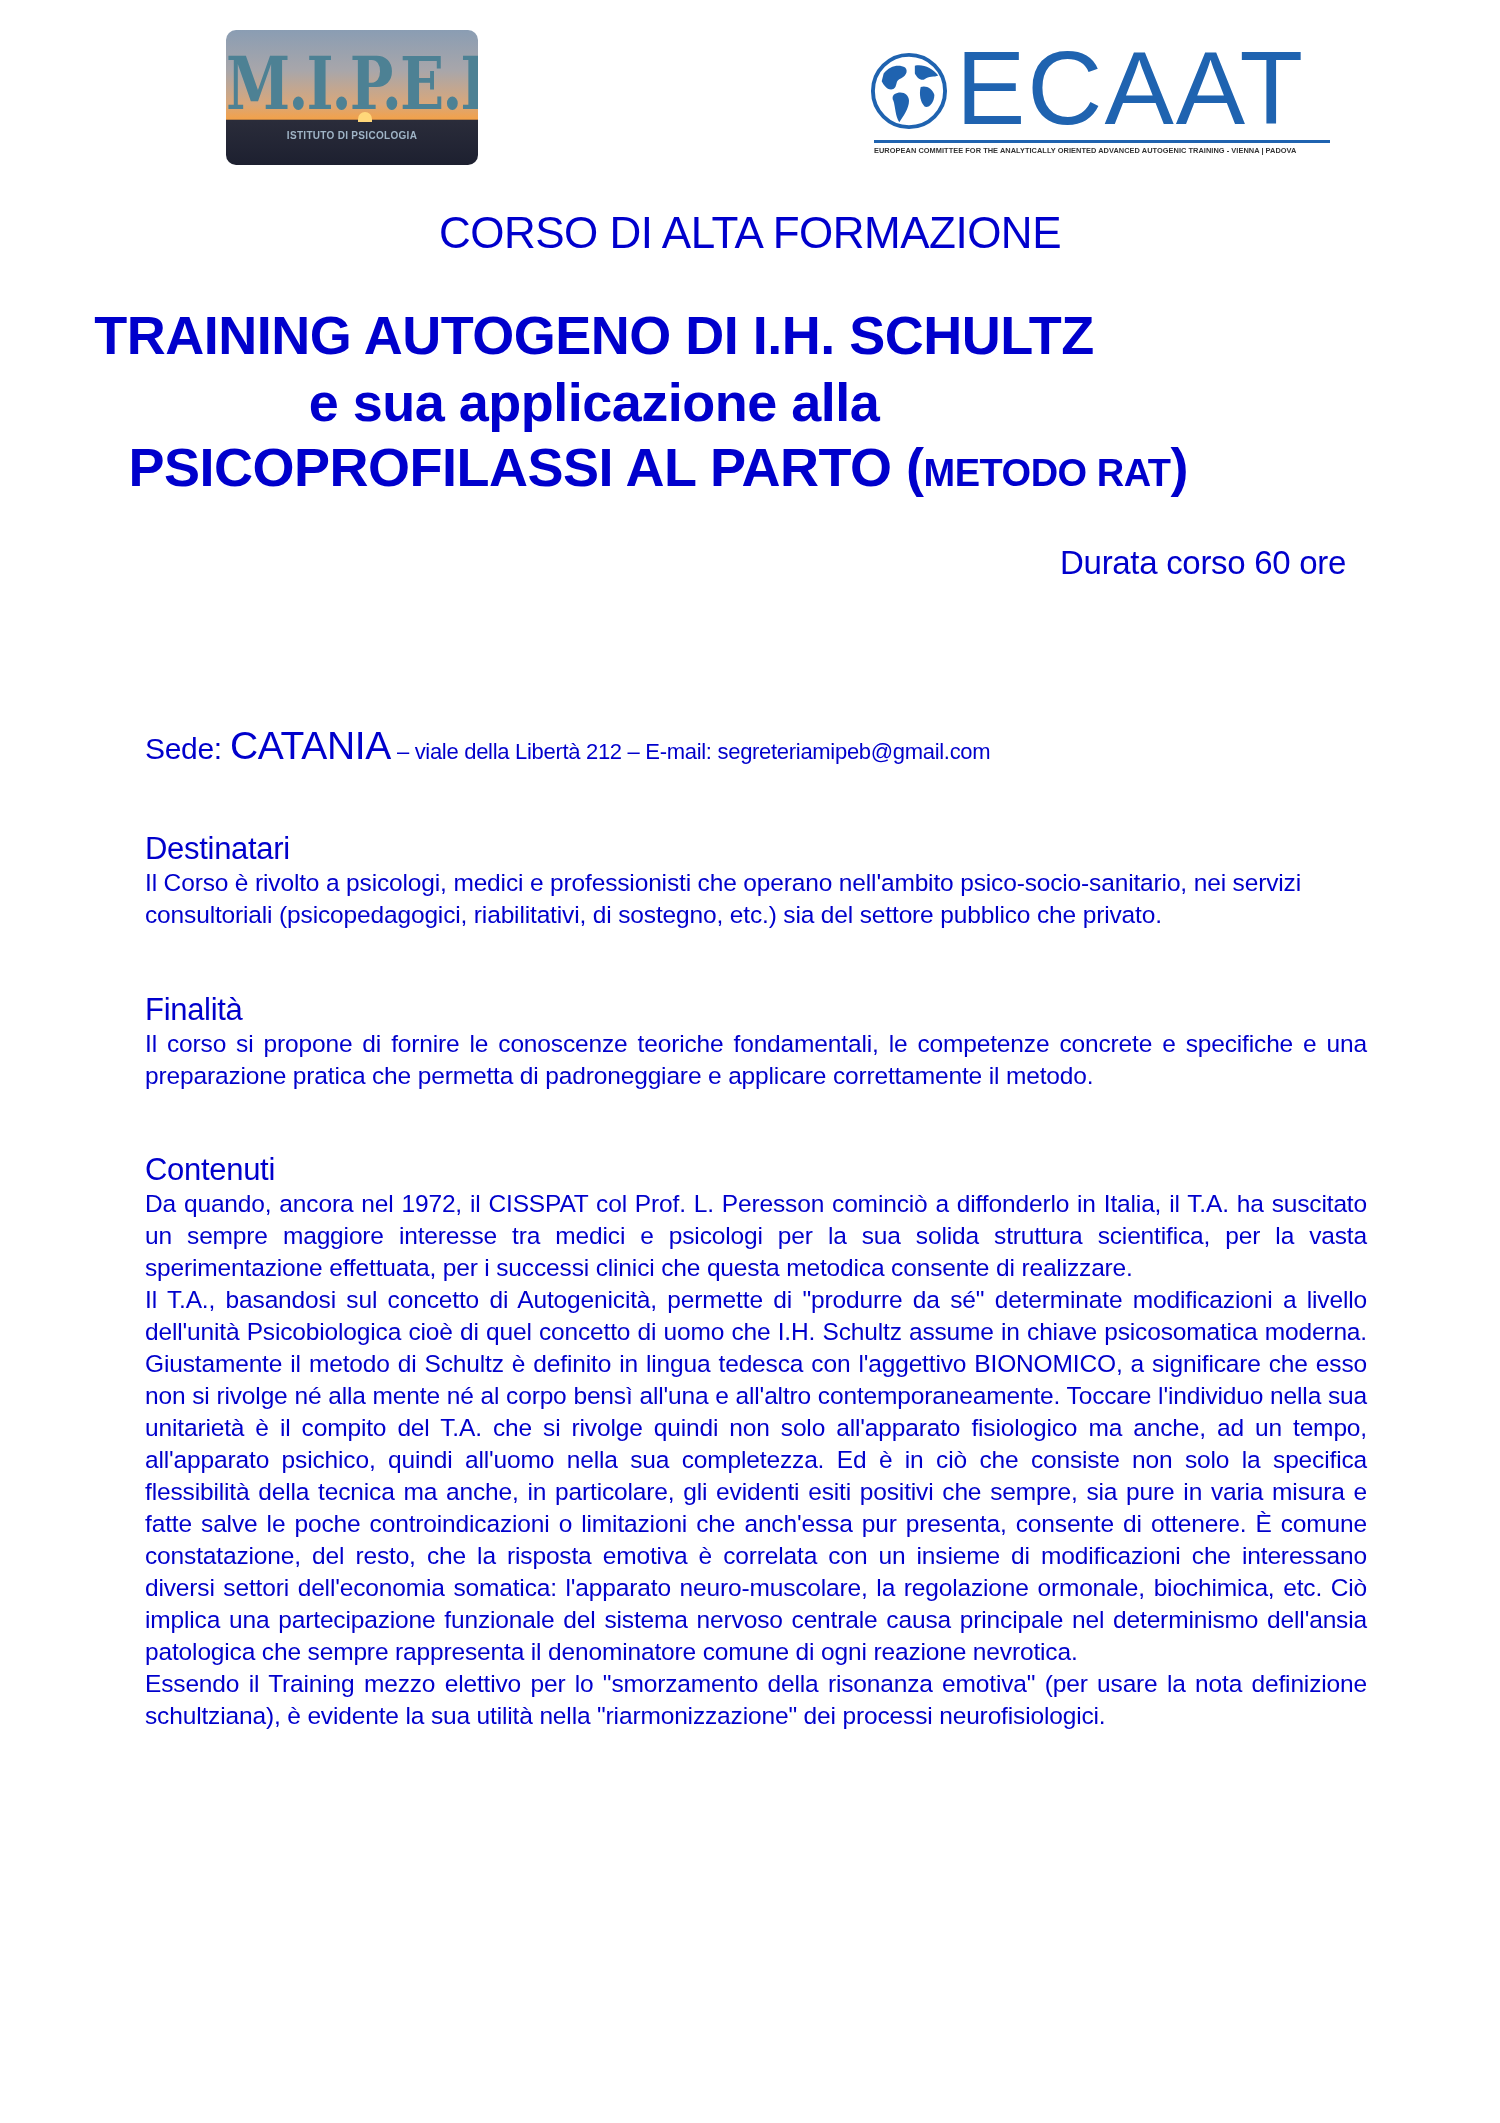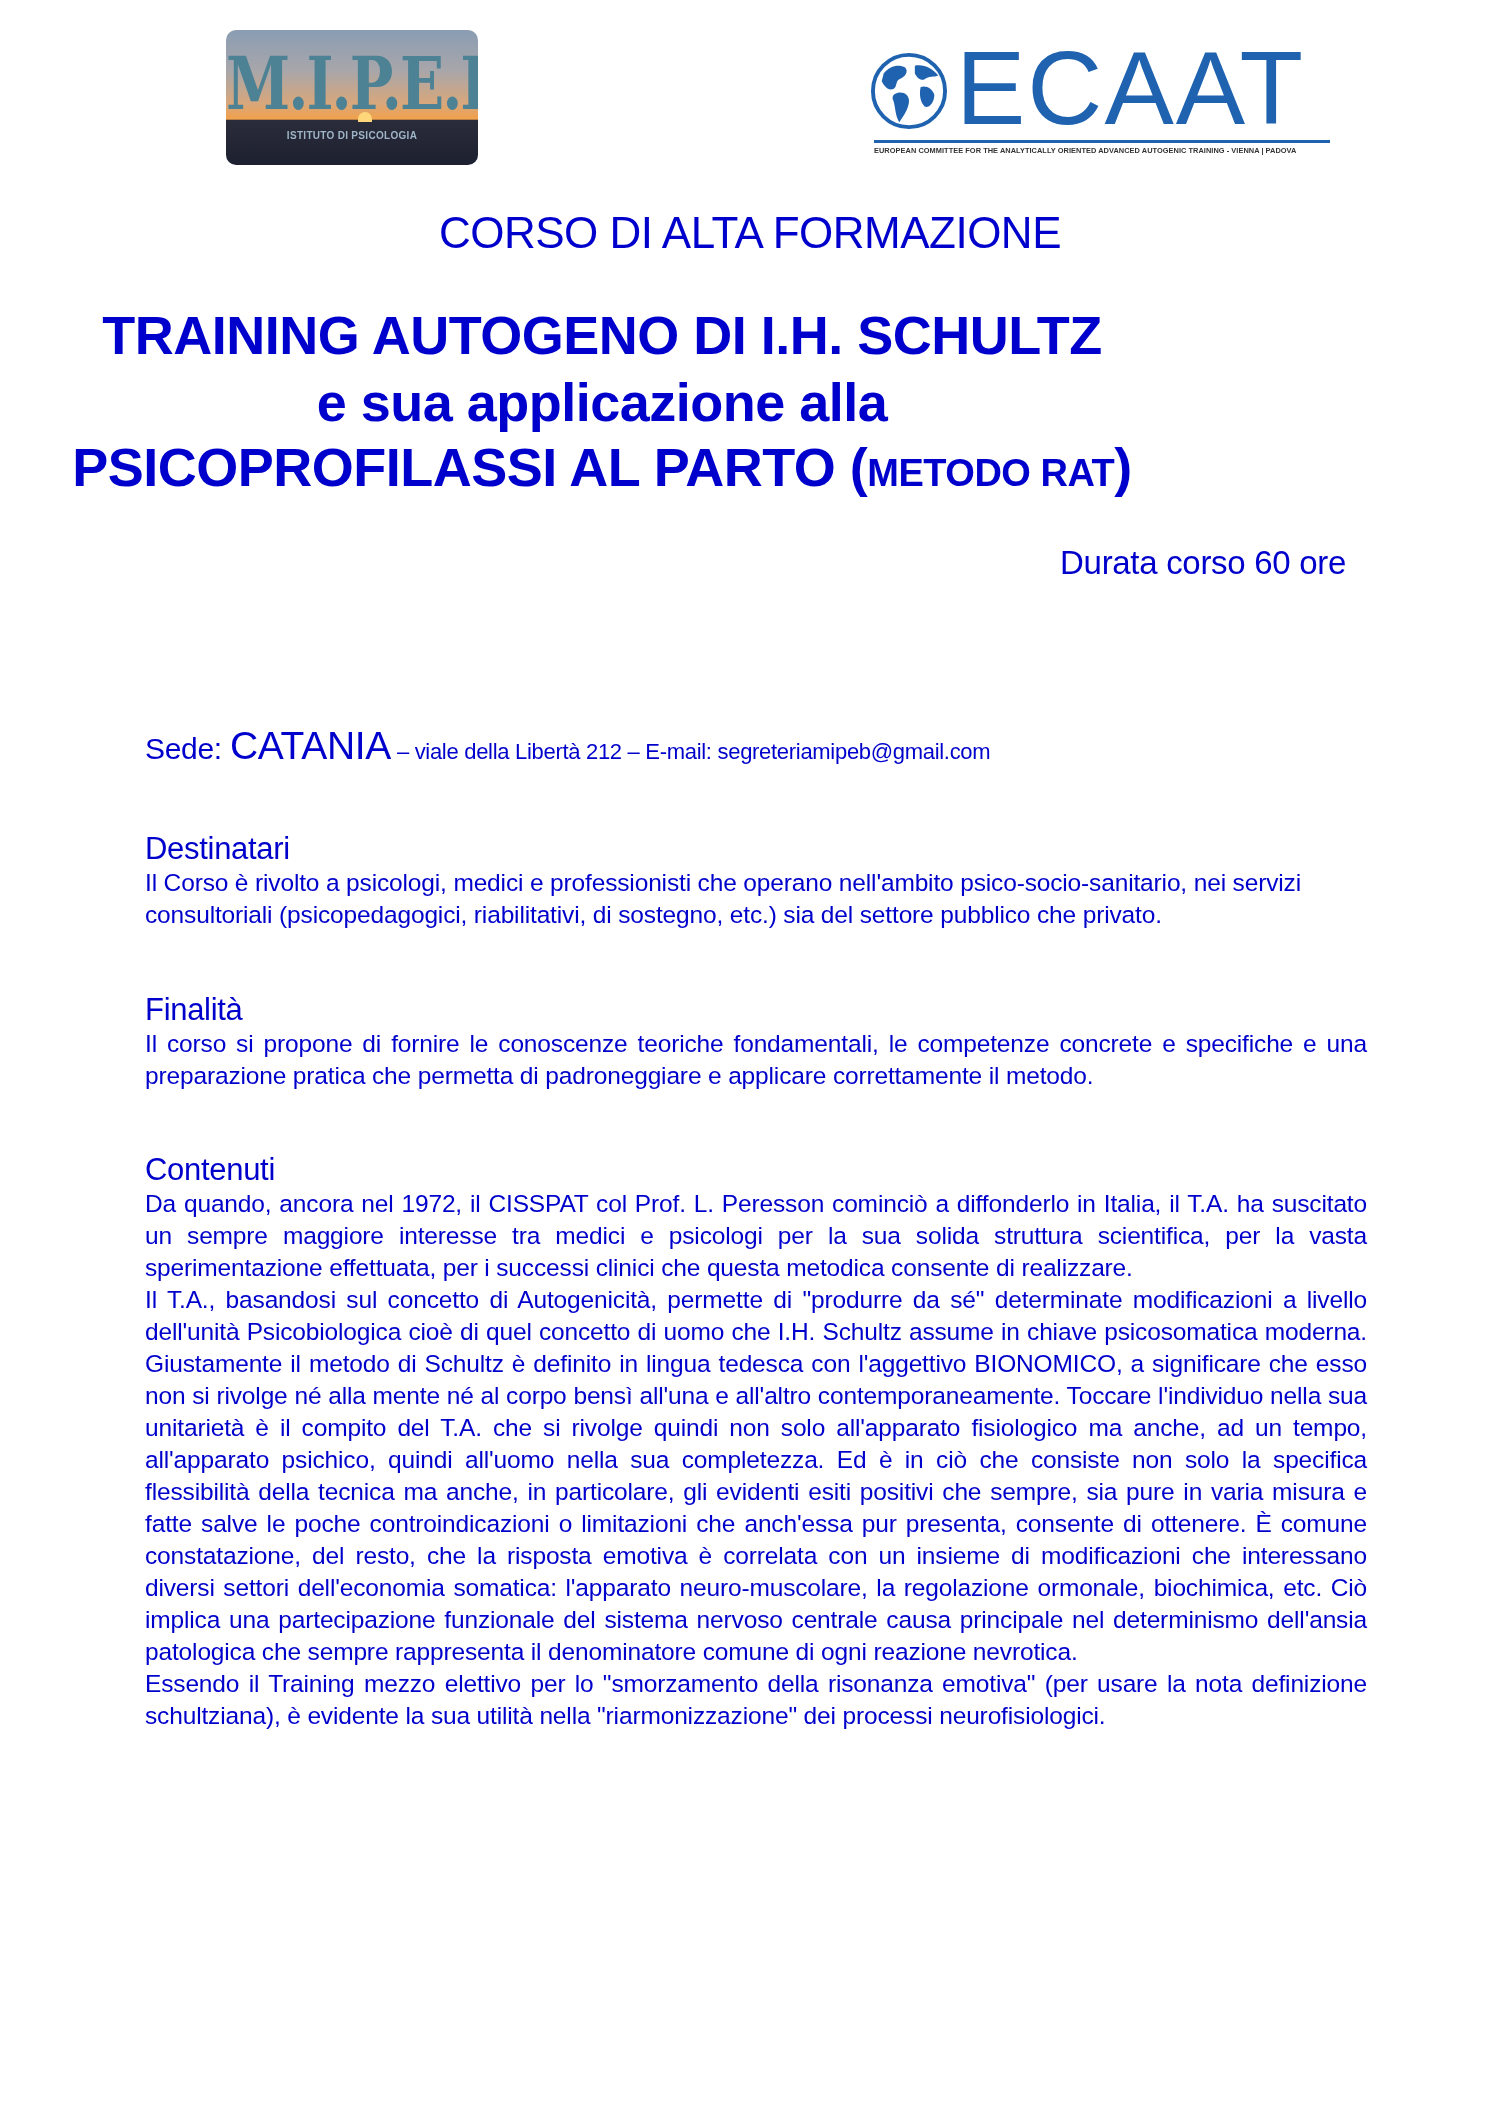--- a/index.html
+++ b/index.html
@@ -19,24 +19,24 @@
   #logo-ecaat { left: 870px; top: 48px; width: 462px; height: 106px; }
   #logo-ecaat .globe { position: absolute; left: 0; top: 4px; width: 78px; height: 78px; }
   #logo-ecaat .ecaat-word { position: absolute; left: 86px; top: -12px; font-weight: normal; font-size: 104px; line-height: 104px;
     color: #1f63b0; letter-spacing: 2px; }
   #logo-ecaat .ecaat-rule { position: absolute; left: 4px; top: 92px; width: 456px; height: 3px; background: #1f63b0; }
   #logo-ecaat .ecaat-sub { position: absolute; left: 4px; top: 98px; width: 456px; font-weight: bold; font-size: 7.4px;
     color: #333333; white-space: nowrap; letter-spacing: 0.05px; }
 
   
   #course-type { left: 0; width: 1500px; top: 207px; text-align: center; font-size: 44px; line-height: 52px; letter-spacing: -0.5px; }
-  .title-line { left: 0; width: 1188px; text-align: center; font-weight: bold; font-size: 54px; line-height: 66px; letter-spacing: -0.5px; margin-left: 8px; }
+  .title-line { left: 0; width: 1188px; text-align: center; font-weight: bold; font-size: 54px; line-height: 66px; letter-spacing: -0.5px; }
   #title-1 { top: 302px; }
   #title-2 { top: 369px; }
-  #title-3 { top: 434px; }
+  #title-3 { top: 434px; text-align: right; }
   #title-3 .small-caps { font-size: 38px; }
   #duration { right: 154px; top: 543px; font-size: 33px; line-height: 40px; letter-spacing: -0.3px; }
 
   #sede-line { left: 145px; top: 722px; font-size: 30px; line-height: 48px; white-space: nowrap; letter-spacing: -0.3px; }
   #sede-line .city { font-size: 39px; }
   #sede-line .rest { font-size: 22px; }
 
   .section { position: absolute; left: 145px; width: 1222px; }
   .section h2 { margin: 0; font-weight: normal; font-size: 31px; line-height: 36px; letter-spacing: -0.3px; }
   .section p { margin: 0; font-size: 24.5px; line-height: 32px; text-align: justify; letter-spacing: -0.15px; }

